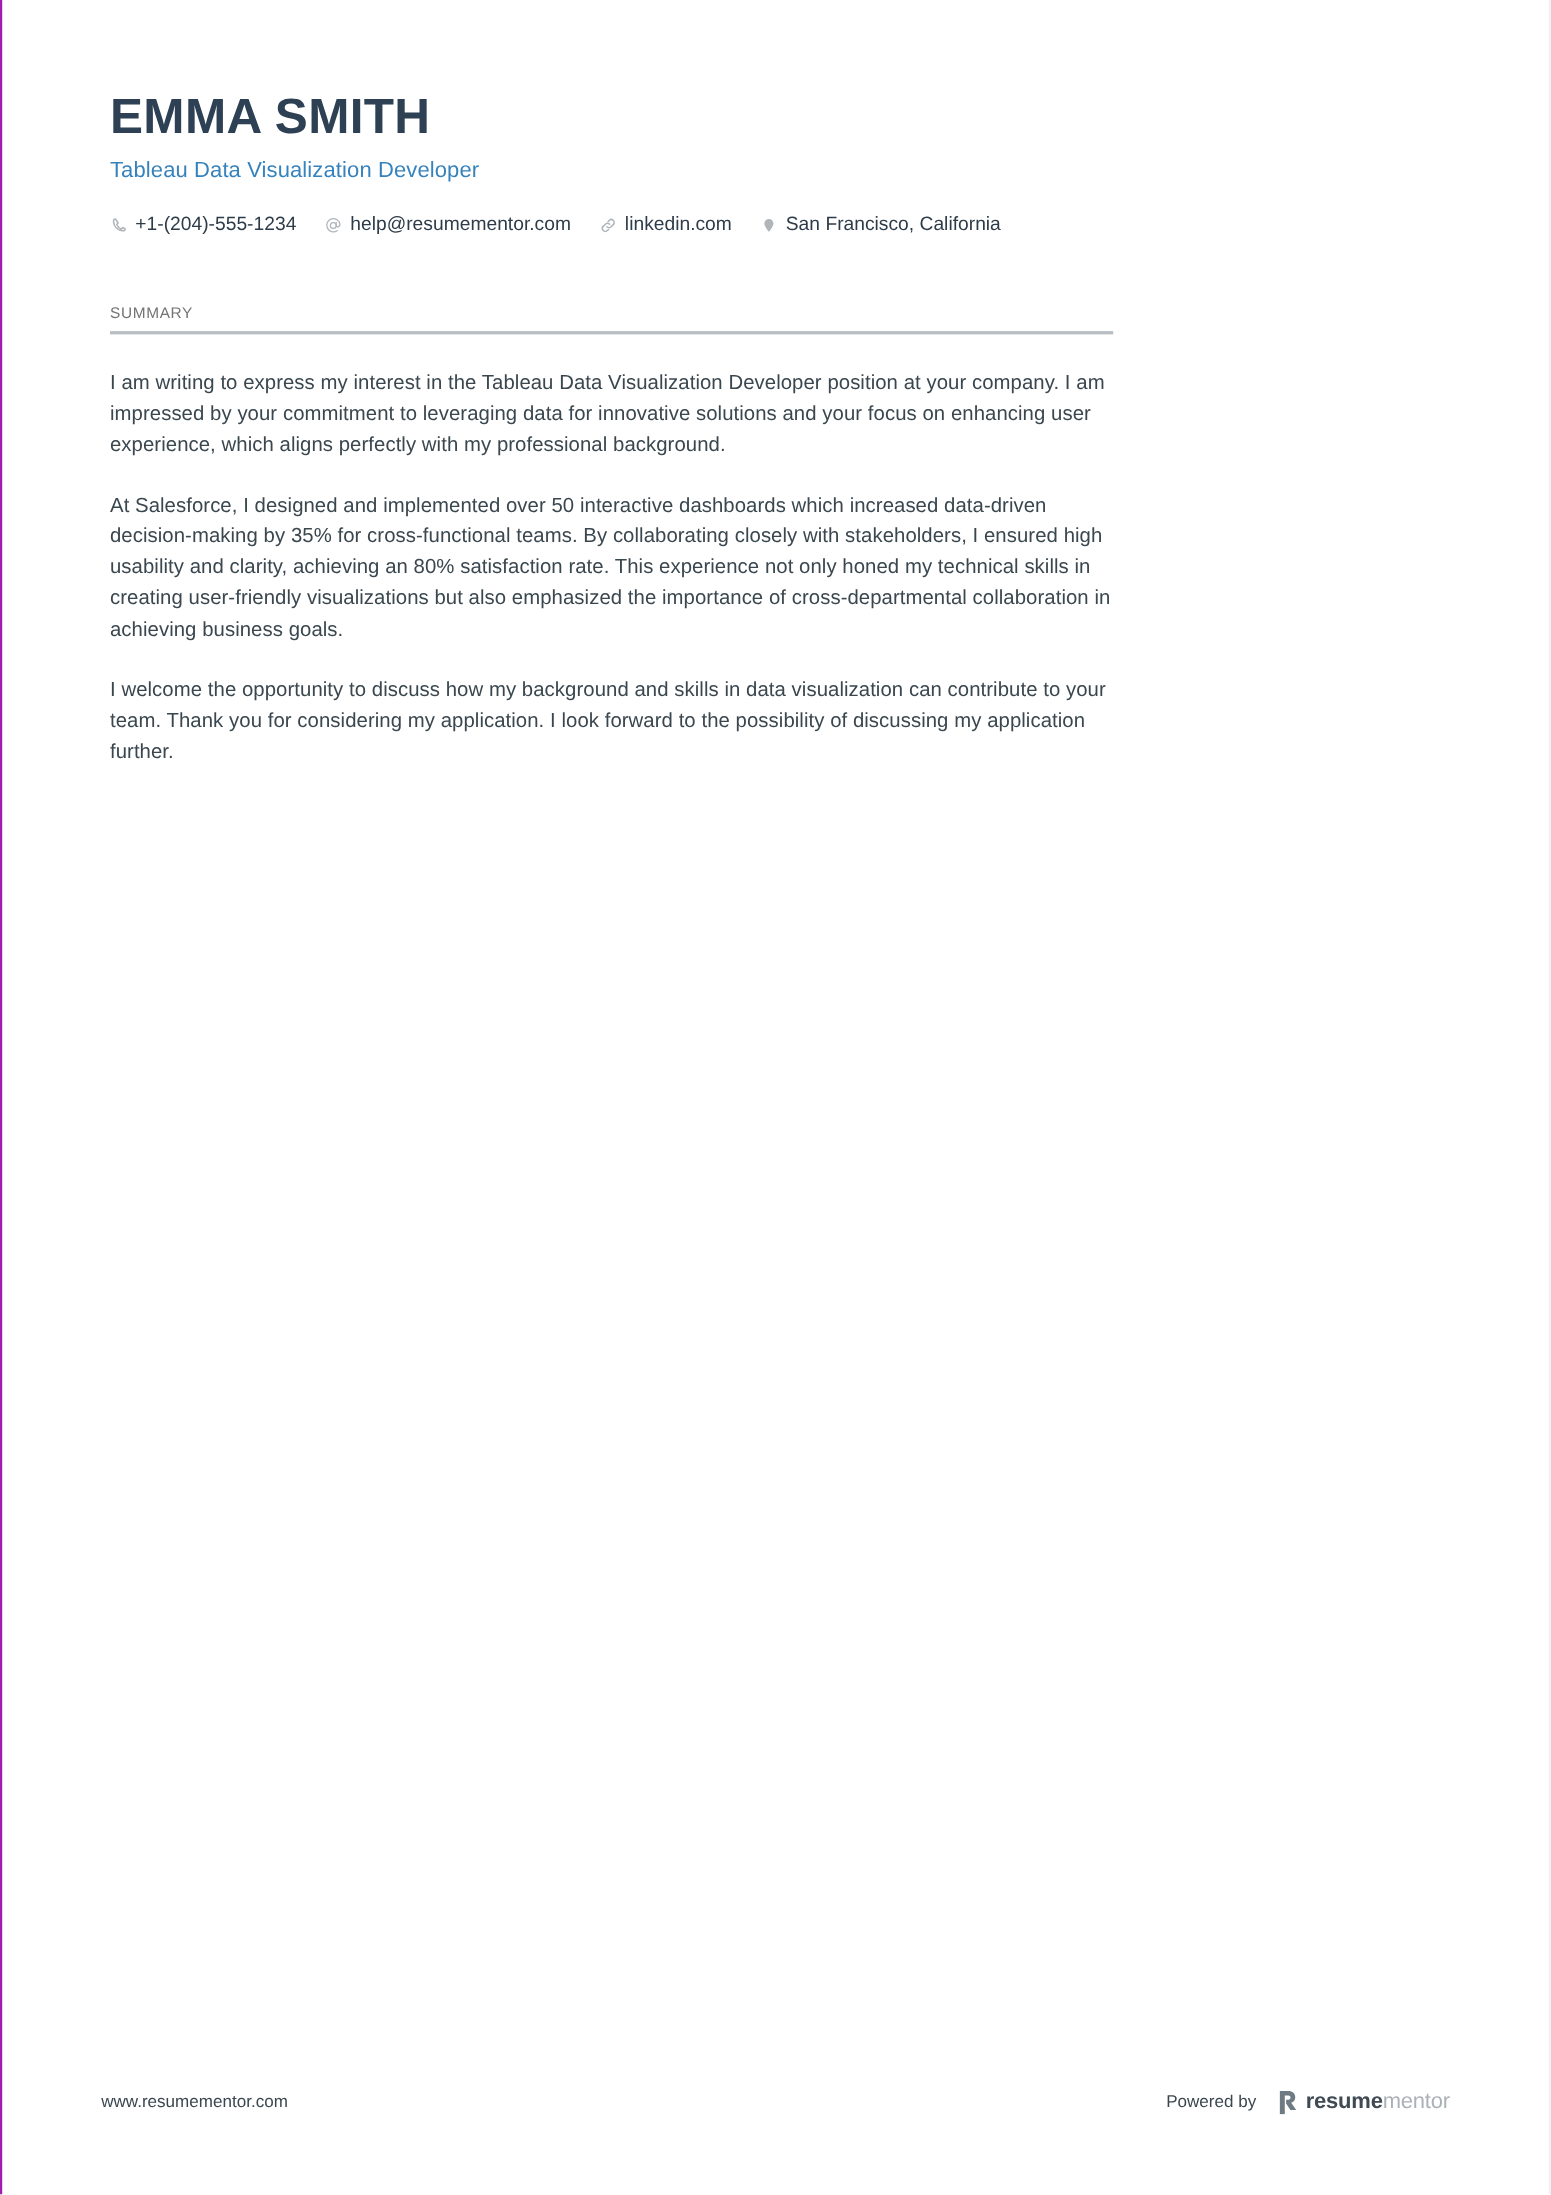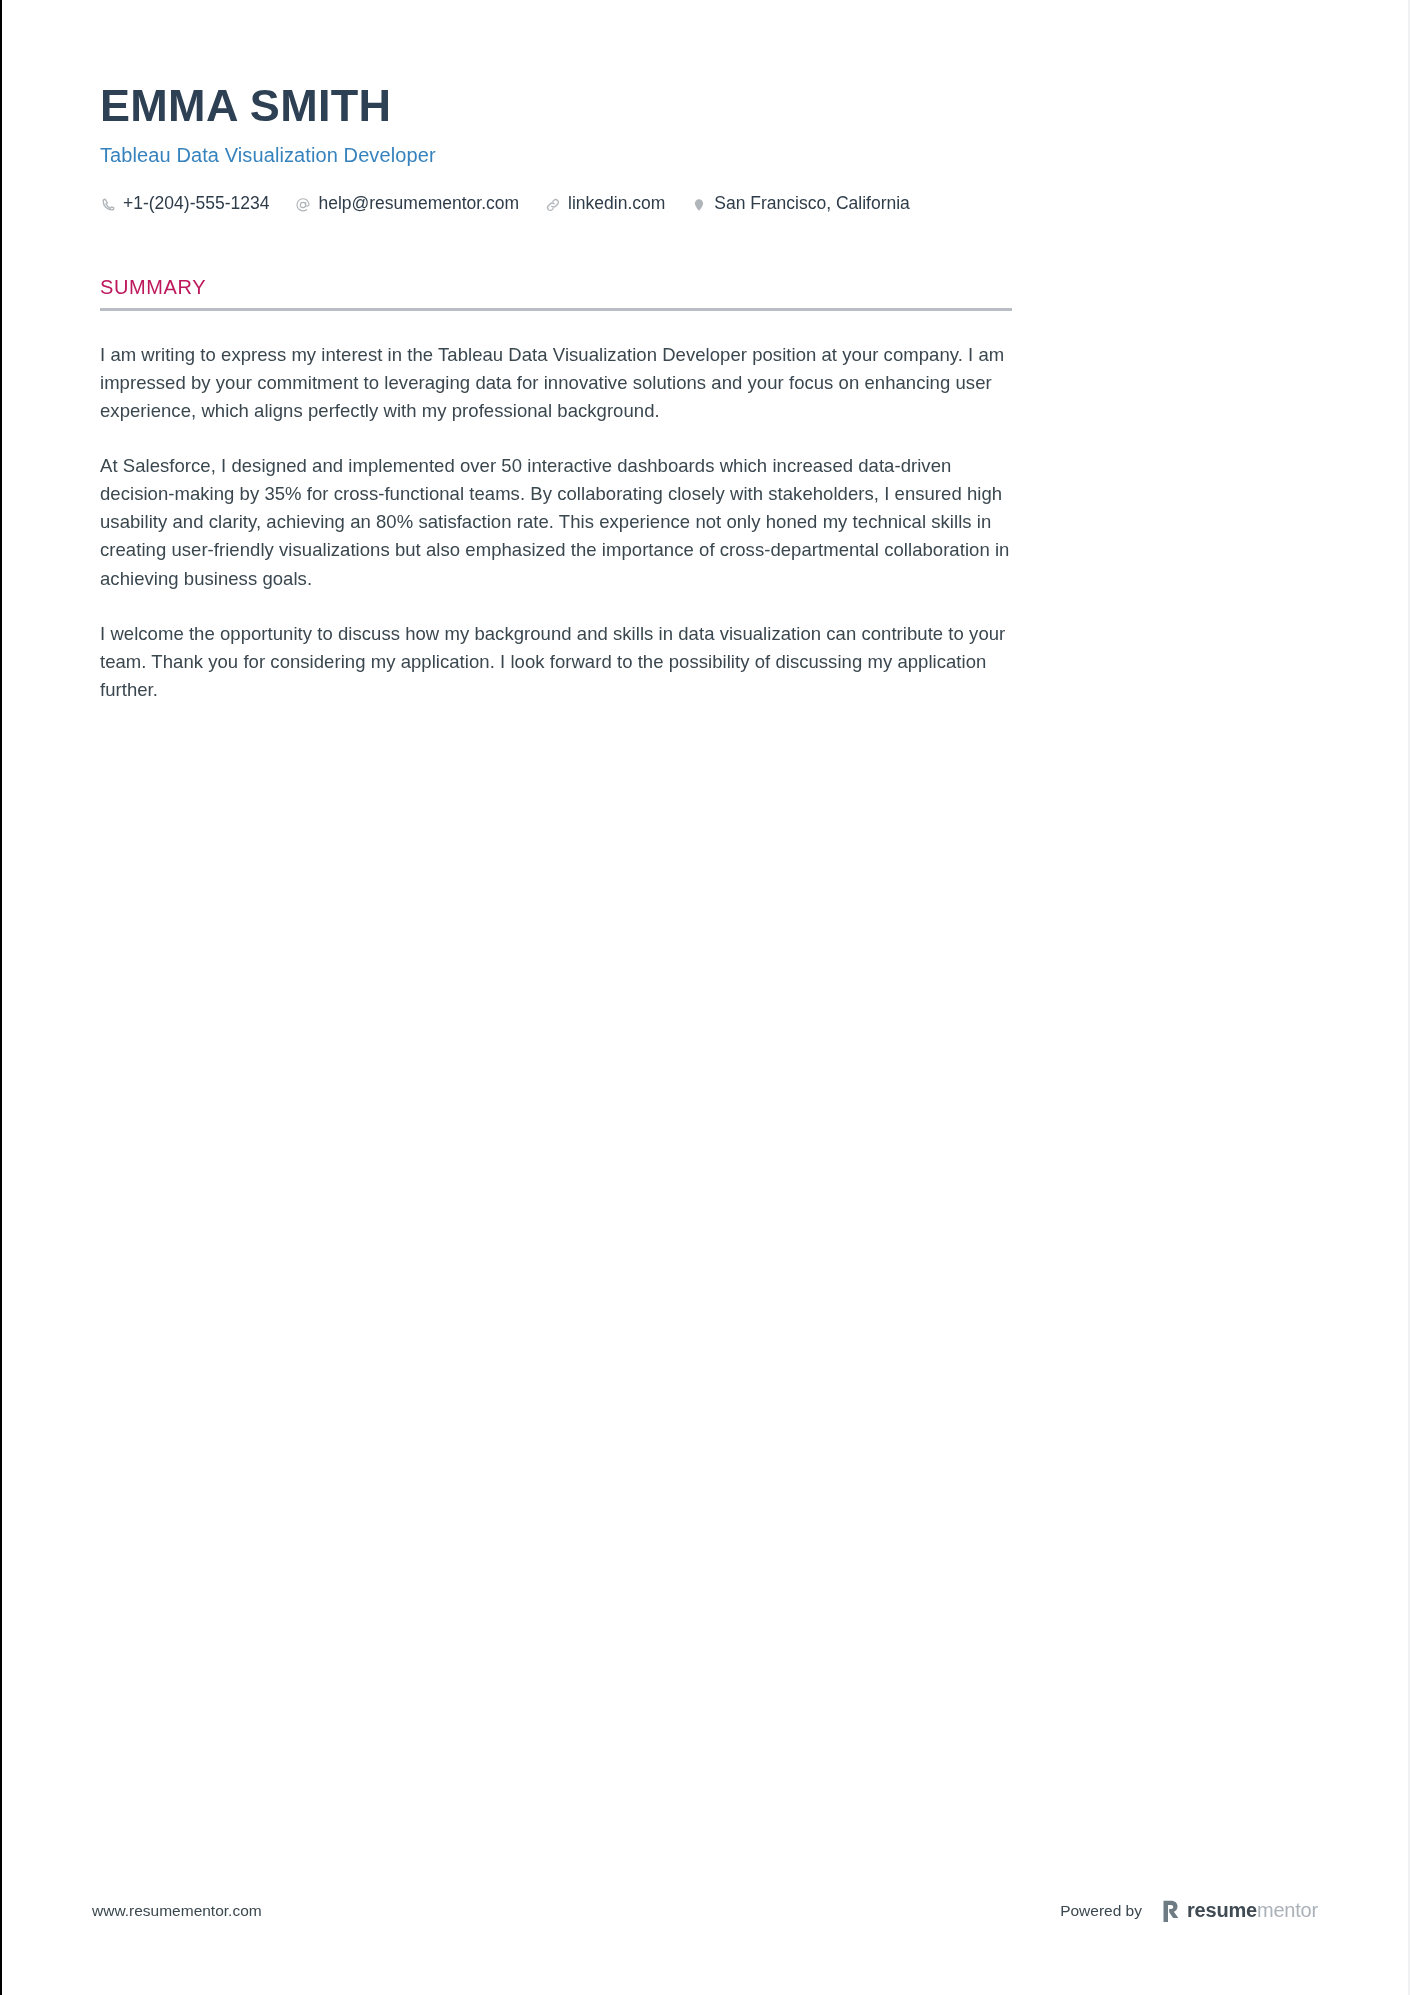--- a/index.html
+++ b/index.html
@@ -10,21 +10,21 @@
   body {
     font-family: "Liberation Sans", sans-serif;
     -webkit-font-smoothing: antialiased;
   }
   .page {
     position: relative;
     width: 1410px;
     height: 1995px;
     background: #ffffff;
     box-sizing: border-box;
-    border-left: 2px solid #000000;
+    border-left: 2px solid #a21caf;
     border-right: 2px solid #f0f1f2;
     overflow: hidden;
   }
   .content {
     position: absolute;
     left: 98px;
     top: 0;
     width: 912px;
   }
 
@@ -77,23 +77,23 @@
     flex: 0 0 auto;
   }
   .contact-icon svg { display: block; }
   .contact-text { line-height: 1; padding-bottom: 1px; }
 
   
   .section {
     margin-top: 62px;
   }
   .section-title {
-    font-size: 20px;
+    font-size: 14px;
     letter-spacing: 0.6px;
-    color: #be185d;
+    color: #737373;
     font-weight: normal;
     margin: 0 0 9px 0;
   }
   .section-rule {
     height: 3px;
     background: #b9bec4;
     width: 912px;
     margin: 0;
   }
 

